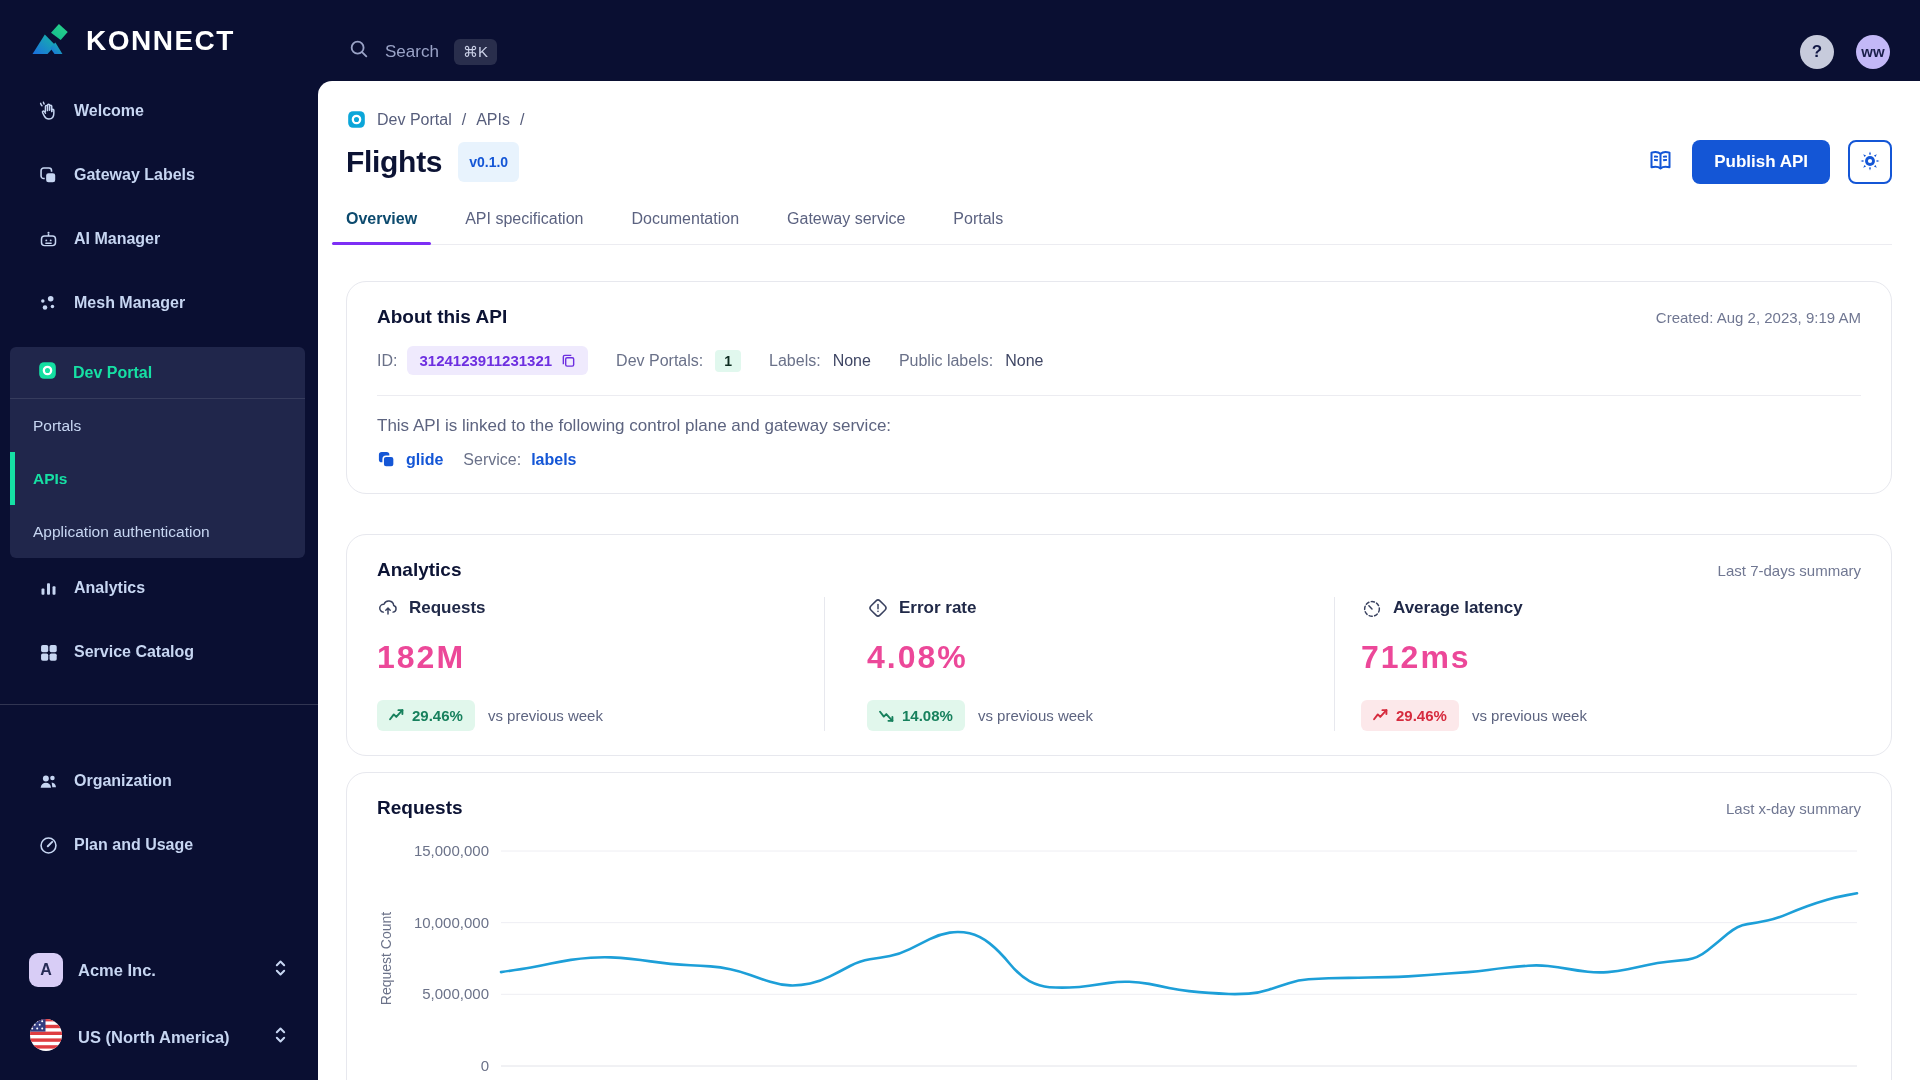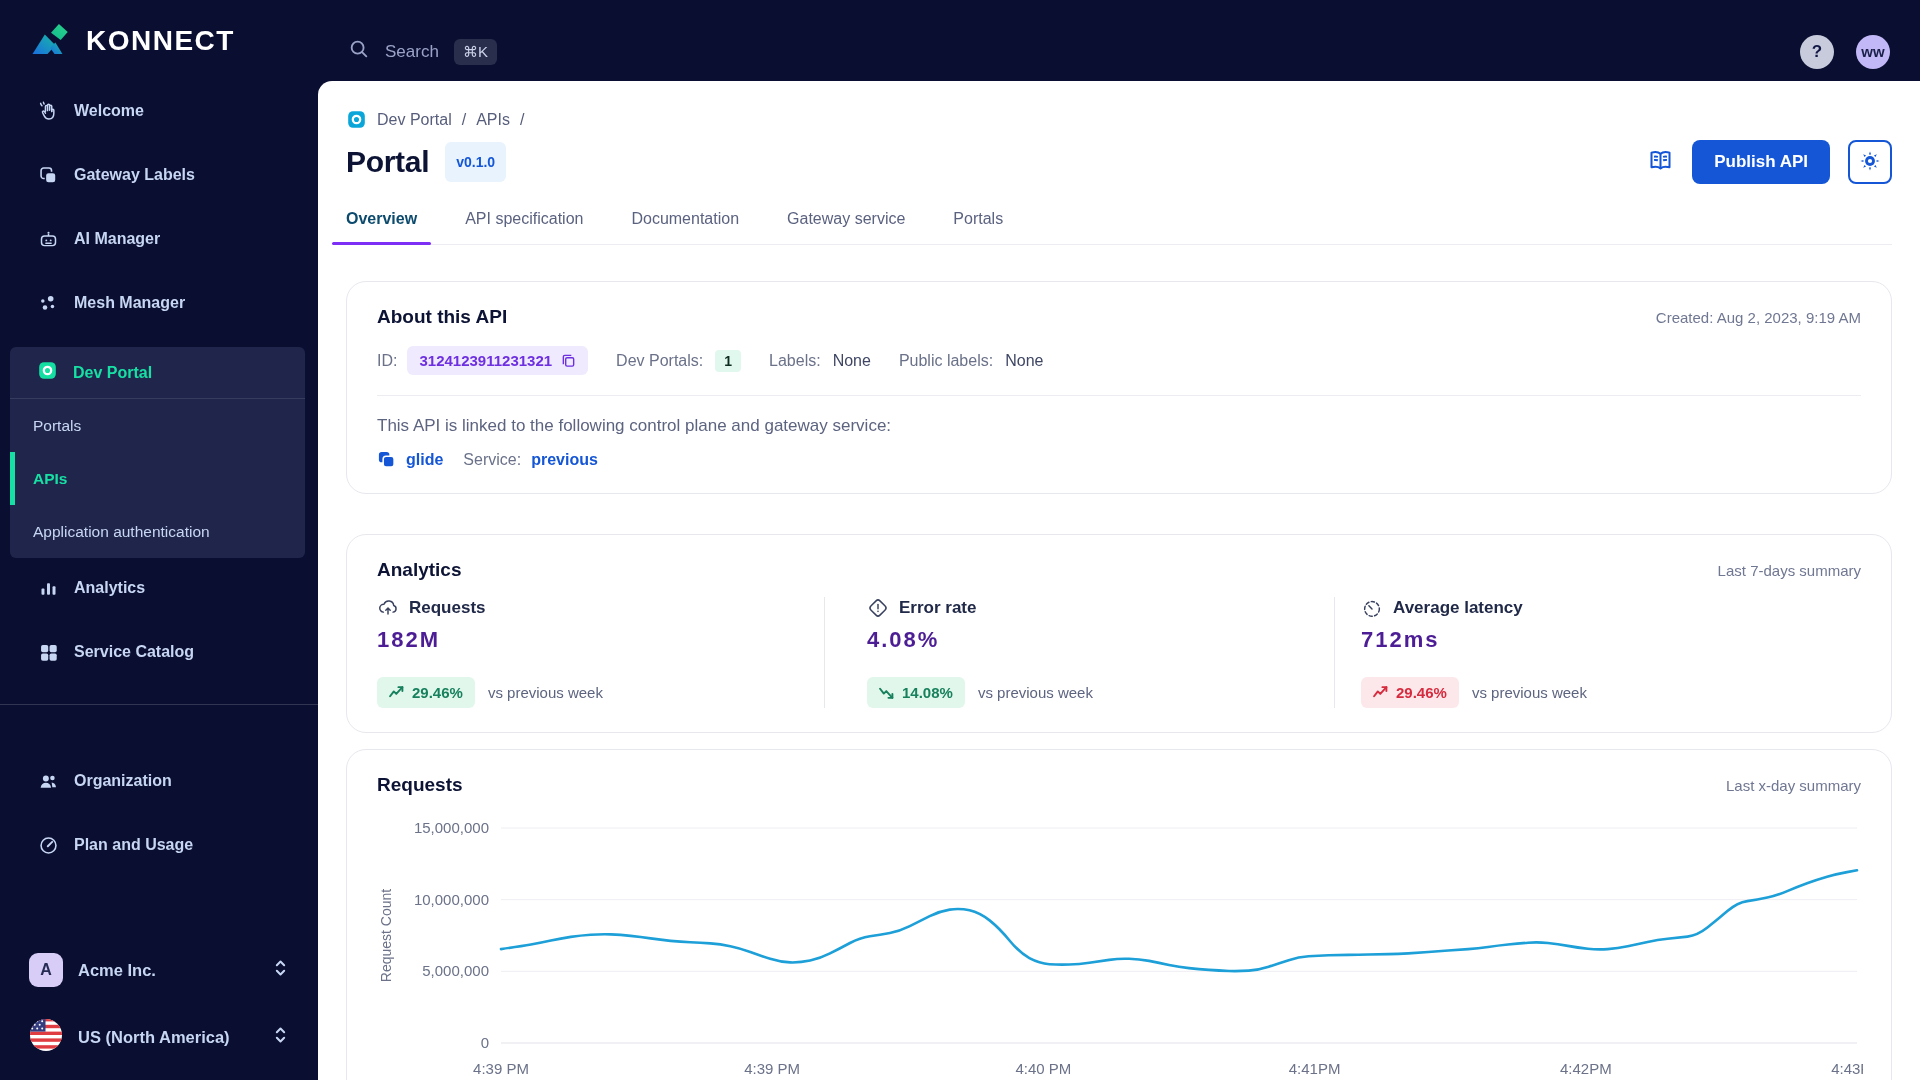--- a/index.html
+++ b/index.html
@@ -80,21 +80,21 @@
   .link-blue { color:#1456d6; font-weight:600; cursor:pointer; }
   .svc-label { color:#6a7189; margin-left:10px; }
 
   
   .metrics { display:flex; margin-top:16px; }
   .metric { flex:1; }
   .metric.m1 { flex:0 0 447px; }
   .metric.m2 { flex:0 0 510px; border-left:1px solid #e7e8ee; padding-left:42px; }
   .metric.m3 { border-left:1px solid #e7e8ee; padding-left:26px; }
   .metric-head { display:flex; align-items:center; gap:10px; color:#202948; font-size:17px; font-weight:600; }
-  .metric-value { font-size:22px; font-weight:700; letter-spacing:2px; margin-top:8px; color:#4c1d95; }
+  .metric-value { font-size:32px; font-weight:700; letter-spacing:2px; margin-top:20px; color:#ec4899; }
   .trend-row { margin-top:24px; display:flex; align-items:center; gap:13px; }
   .trend-badge { padding:7px 12px; border-radius:6px; font-size:15px; font-weight:700;
     display:inline-flex; align-items:center; gap:8px; }
   .trend-badge.green { background:#e1f7ec; color:#17815d; }
   .trend-badge.red { background:#fce8ea; color:#d62b3e; }
   .vs { color:#5d6480; font-size:15px; }
 
   
   .chart-card { margin-top:16px; height:420px; }
   .chart-wrap { margin-top:10px; }
@@ -321,21 +321,21 @@
         <circle cx="12" cy="12" r="4.2" fill="none" stroke="#ffffff" stroke-width="2.6"></circle>
       </svg>
     </span>
     <span class="crumb">Dev Portal</span>
     <span>/</span>
     <span class="crumb">APIs</span>
     <span>/</span>
   </div>
 
   <div class="title-row">
-    <h1 class="page-title">Portal</h1>
+    <h1 class="page-title">Flights</h1>
     <span class="ver-badge">v0.1.0</span>
     <div class="title-actions">
       <button class="icon-btn">
         <span>
           <svg viewBox="0 0 24 24" width="27" height="27" fill="none" stroke="#1456d6" stroke-width="1.8" stroke-linejoin="round">
             <path d="M12 6c-2-1.8-5-2-8-1v13c3-.8 6-.7 8 1 2-1.7 5-1.8 8-1V5c-3-1-6-.8-8 1z"></path>
             <path d="M12 6v13"></path>
             <path d="M6.3 8.6c1.4-.2 2.4-.1 3.4.2M6.3 11.6c1.4-.2 2.4-.1 3.4.2M14.3 8.8c1-.3 2-.4 3.4-.2M14.3 11.8c1-.3 2-.4 3.4-.2"></path>
           </svg>
         </span>
@@ -394,21 +394,21 @@
     <p class="linked-text">This API is linked to the following control plane and gateway service:</p>
     <div class="linked-row">
       <span style="display:flex;">
         <svg viewBox="0 0 20 20" width="19" height="19">
           <rect x="2" y="2" width="11" height="11" rx="3" fill="#1456d6"></rect>
           <rect x="6.5" y="6.5" width="11.5" height="11.5" rx="3" fill="#1456d6" stroke="#fff" stroke-width="1.6"></rect>
         </svg>
       </span>
       <span class="link-blue">glide</span>
       <span class="svc-label">Service:</span>
-      <span class="link-blue">previous</span>
+      <span class="link-blue">labels</span>
     </div>
   </section>
 
   <section class="card" style="margin-top:40px;">
     <div class="card-head">
       <span class="card-title">Analytics</span>
       <span class="card-sub">Last 7-days summary</span>
     </div>
     <div class="metrics">
 

